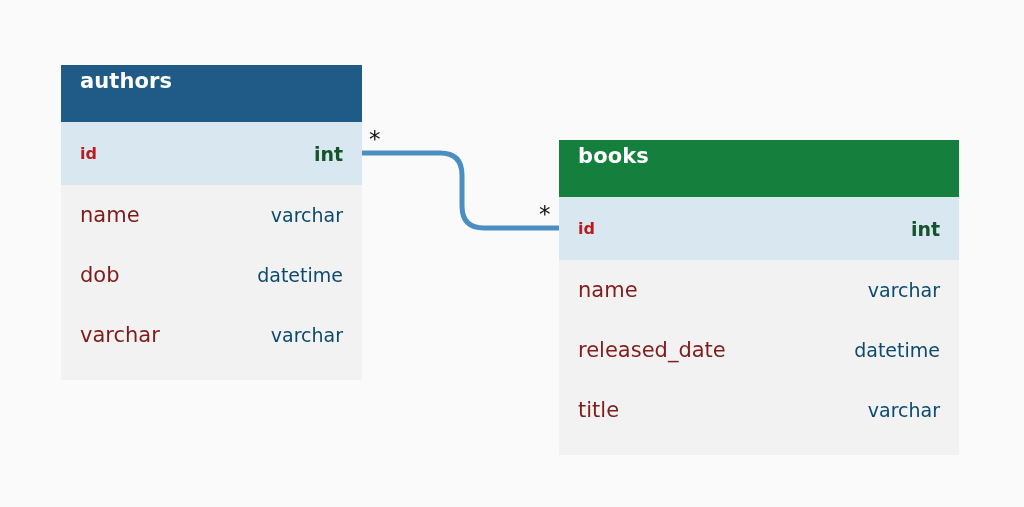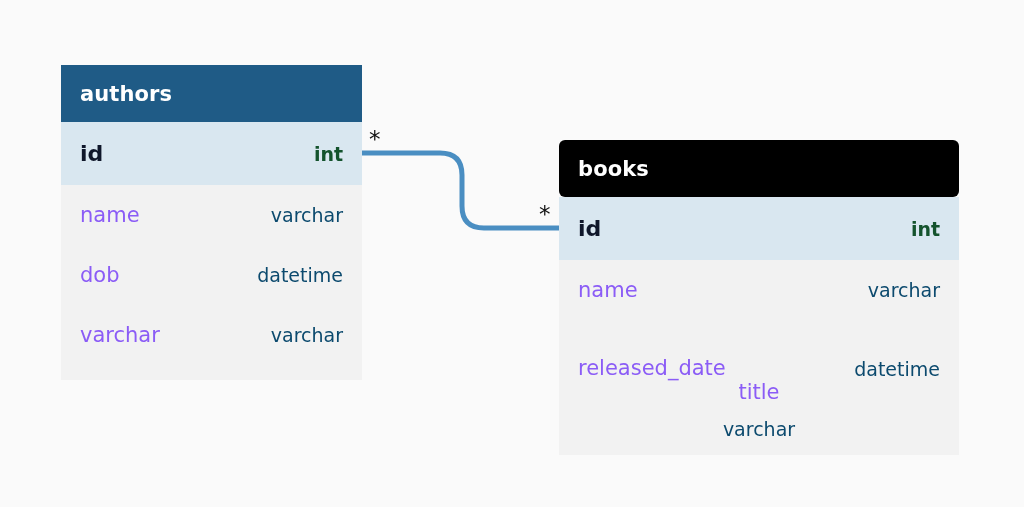--- a/index.html
+++ b/index.html
@@ -28,22 +28,22 @@
     pointer-events: none;
   }
   .entity {
     position: absolute;
     box-sizing: border-box;
   }
   .entity-header {
     box-sizing: border-box;
     height: 57px;
     display: flex;
-    align-items: center;
-    padding: 16px 19px;
+    align-items: flex-start;
+    padding: 4px 19px;
     color: #ffffff;
     font-size: 21px;
     font-weight: bold;
     letter-spacing: 0.1px;
   }
   .entity-rows {
     display: block;
   }
   .row {
     box-sizing: border-box;
@@ -53,32 +53,32 @@
     justify-content: space-between;
     padding: 0 19px;
     background: #f2f2f2;
   }
   .row.pk {
     background: #d9e7f0;
     height: 63px;
   }
   .row-name {
     font-size: 21px;
-    color: #8b5cf6;
+    color: #7f1d1d;
     white-space: nowrap;
   }
   .row-type {
     font-size: 19px;
     color: #0c4a6e;
     white-space: nowrap;
   }
   .row.pk .row-name {
     font-weight: bold;
-    color: #0f172a;
-    font-size: 22px;
+    color: #b91c1c;
+    font-size: 16px;
   }
   .row.pk .row-type {
     font-weight: bold;
     color: #14532d;
     font-size: 19px;
   }
   .entity-footer {
     height: 15px;
     background: #f2f2f2;
   }
@@ -119,37 +119,37 @@
       </div>
       <div class="row" style="background: rgb(242, 242, 242);">
         <span class="row-name">varchar</span>
         <span class="row-type">varchar</span>
       </div>
       <div class="entity-footer" style="background: rgb(242, 242, 242);"></div>
     </div>
   </div>
 
   <div class="entity" id="entity-books" style="left:559px; top:140px; width:400px;">
-    <div class="entity-header" style="background:#000000;border-radius:6px;">
+    <div class="entity-header" style="background:#15803d;">
       <span>books</span>
     </div>
     <div class="entity-rows">
       <div class="row pk" style="background: rgb(217, 231, 240);">
         <span class="row-name">id</span>
         <span class="row-type">int</span>
       </div>
       <div class="row" style="background: rgb(242, 242, 242);">
         <span class="row-name">name</span>
         <span class="row-type">varchar</span>
       </div>
-      <div class="row" style="background: rgb(242, 242, 242); align-items: flex-end;">
+      <div class="row" style="background: rgb(242, 242, 242);">
         <span class="row-name">released_date</span>
         <span class="row-type">datetime</span>
       </div>
-      <div class="row" style="background: rgb(242, 242, 242); flex-direction: column;">
+      <div class="row" style="background: rgb(242, 242, 242);">
         <span class="row-name">title</span>
         <span class="row-type">varchar</span>
       </div>
       <div class="entity-footer" style="background: rgb(242, 242, 242);"></div>
     </div>
   </div>
 
   <div class="cardinality" style="left:369px; top:128px;">*</div>
   <div class="cardinality" style="left:539px; top:203px;">*</div>
 

